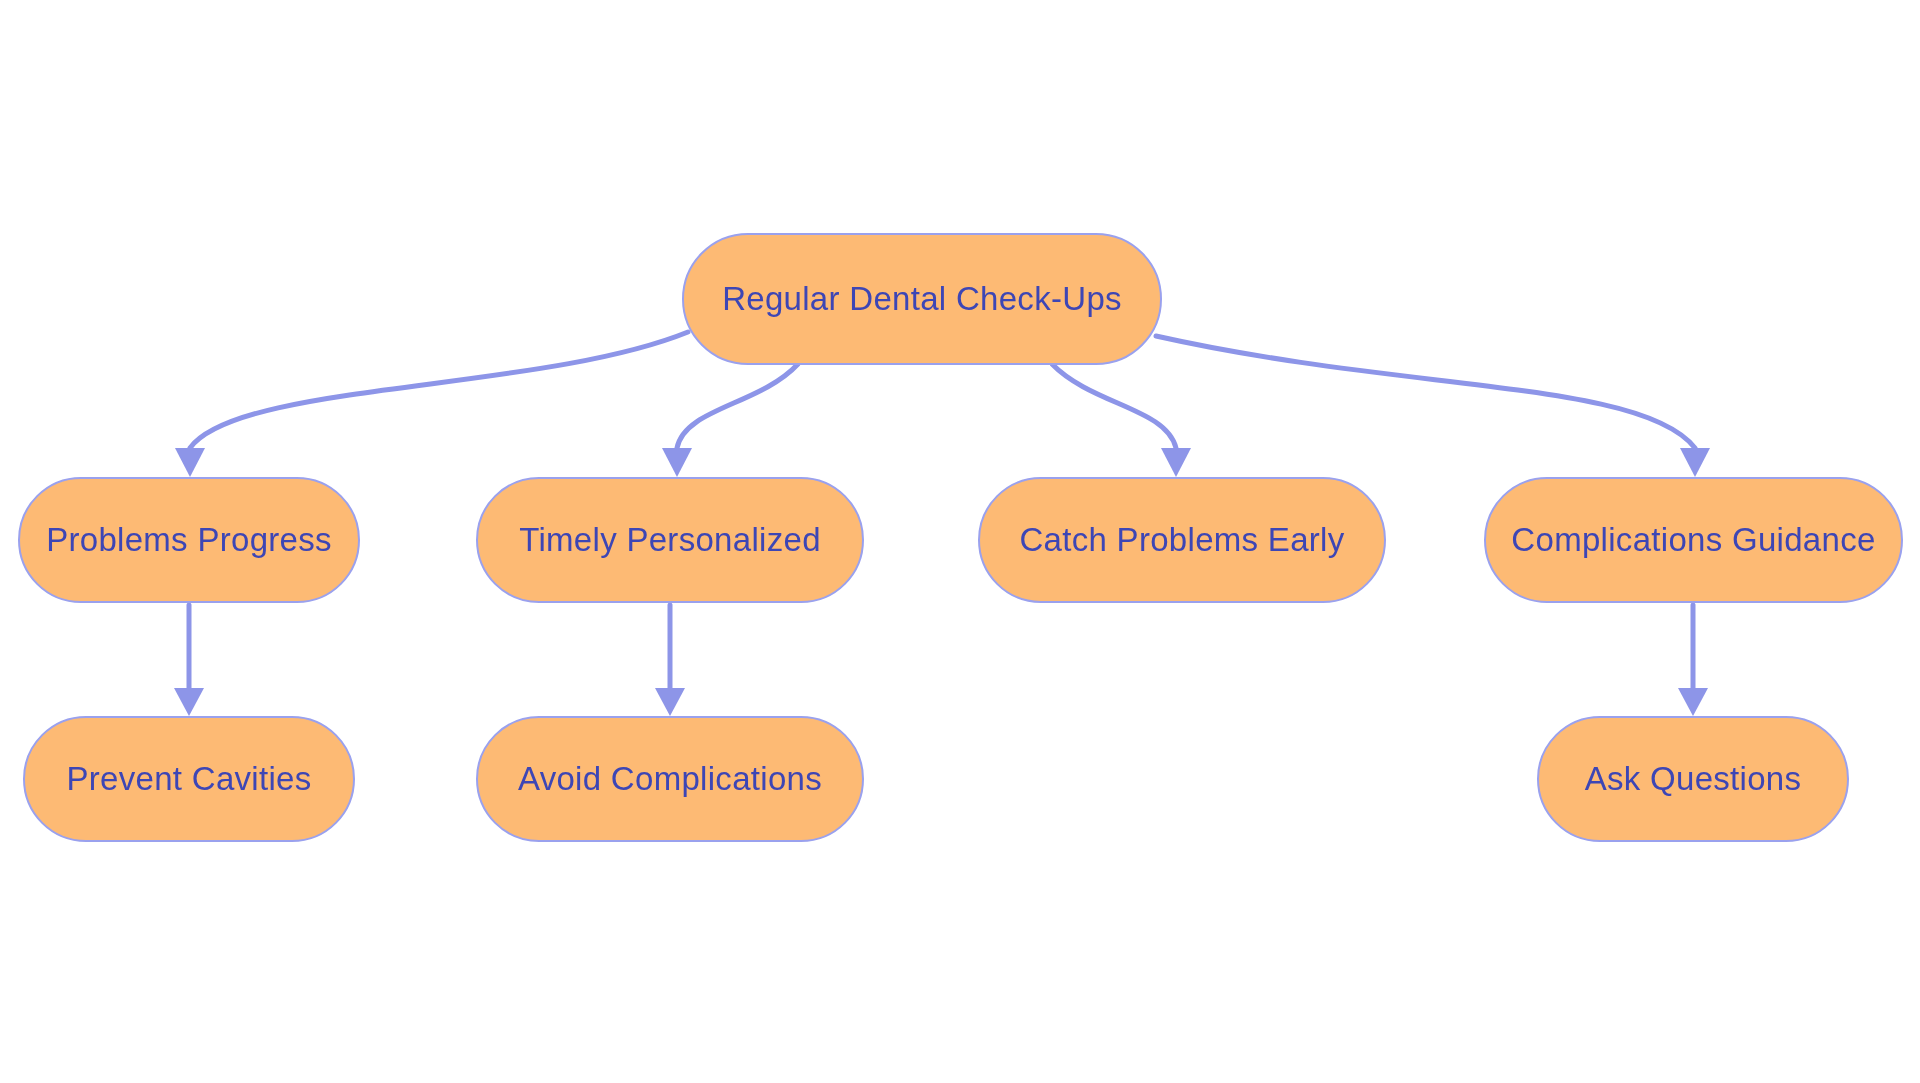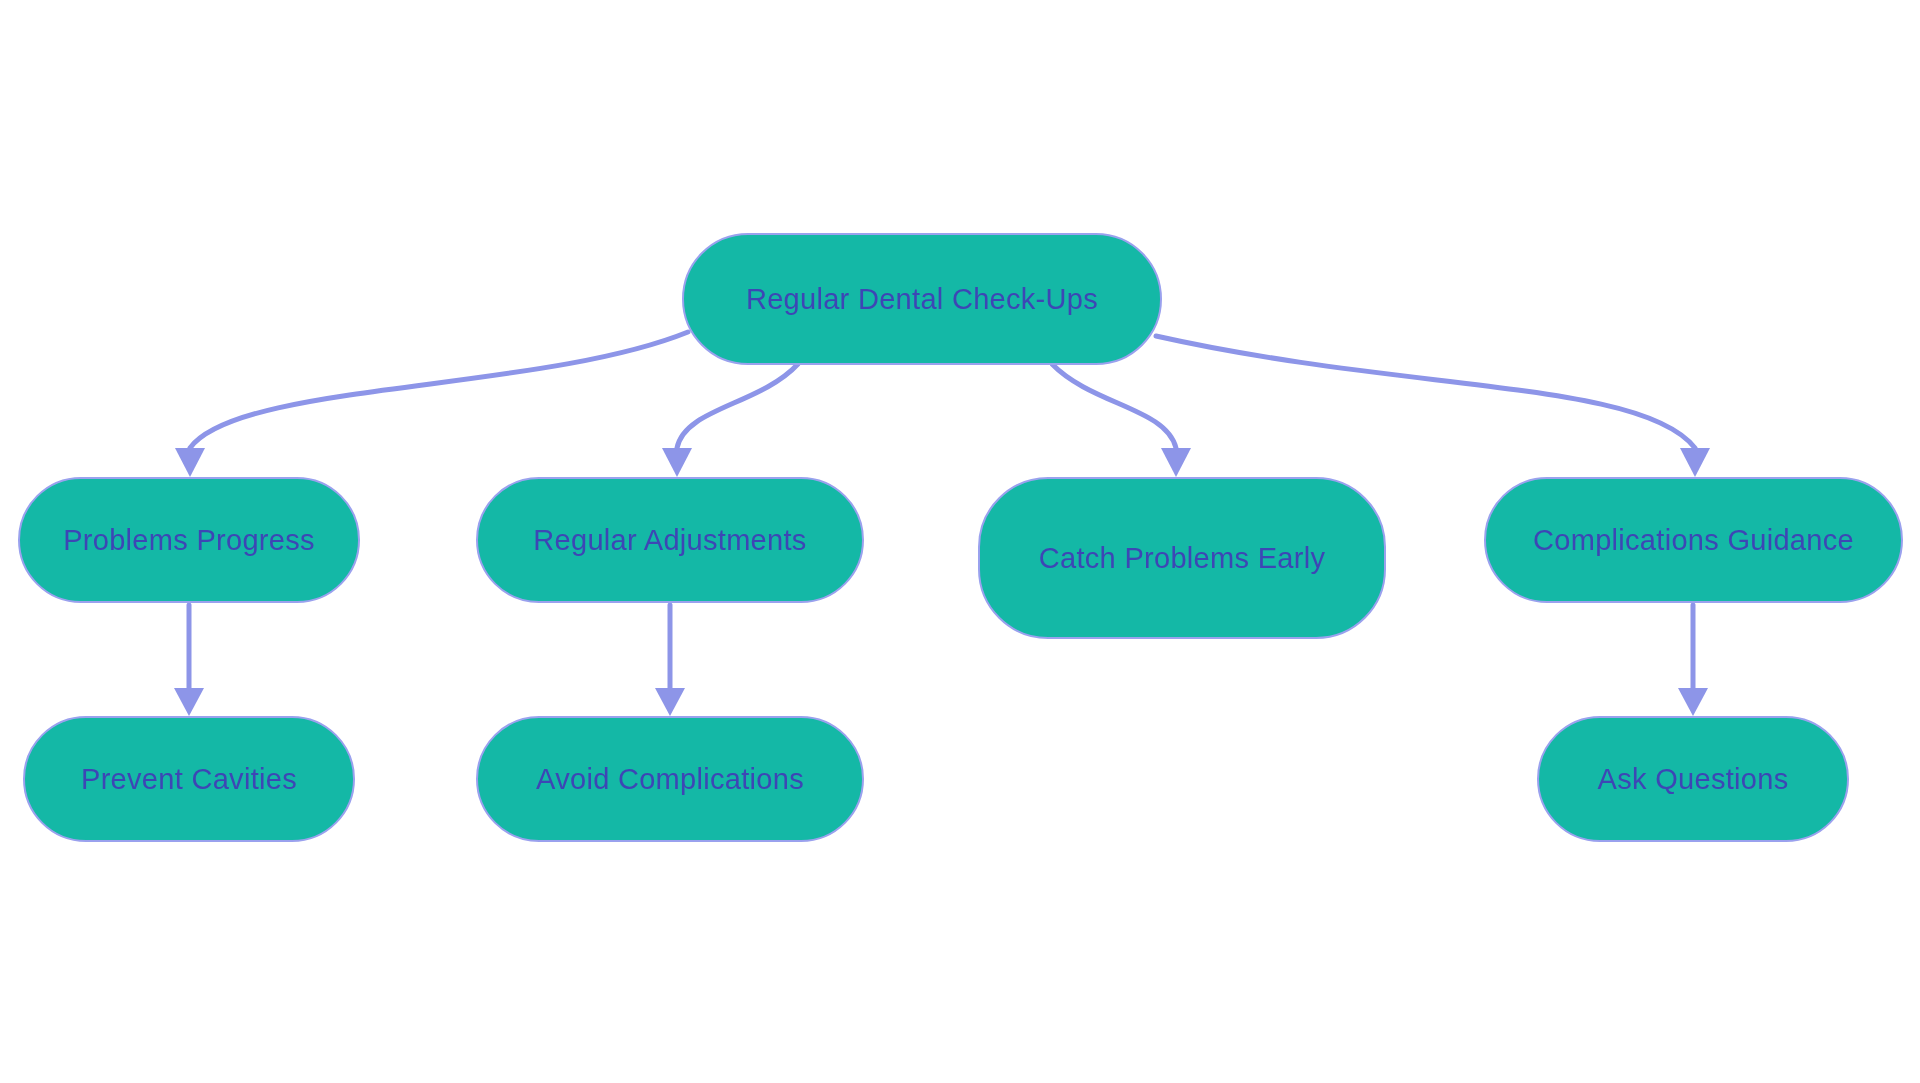--- a/index.html
+++ b/index.html
@@ -29,36 +29,36 @@
     stroke-width: 5;
     stroke-linecap: round;
   }
   .edges polygon {
     fill: #8d95e8;
     stroke: none;
   }
   .node {
     position: absolute;
     box-sizing: border-box;
-    background: #14b8a6;
+    background: #fdba74;
     border: 2.5px solid #9aa1ee;
     border-radius: 70px;
     display: flex;
     align-items: center;
     justify-content: center;
     color: #3d46b5;
-    font-size: 29px;
+    font-size: 33px;
     letter-spacing: 0.3px;
     white-space: nowrap;
     text-align: center;
   }
   #node-root         { left: 682px;  top: 233px; width: 480px; height: 132px; }
   #node-monitor      { left: 18px;   top: 477px; width: 342px; height: 126px; }
   #node-timely       { left: 476px;  top: 477px; width: 388px; height: 126px; }
-  #node-catch        { left: 978px;  top: 477px; width: 408px; height: 162px; }
+  #node-catch        { left: 978px;  top: 477px; width: 408px; height: 126px; }
   #node-personalized { left: 1484px; top: 477px; width: 419px; height: 126px; }
   #node-prevent      { left: 23px;   top: 716px; width: 332px; height: 126px; }
   #node-avoid        { left: 476px;  top: 716px; width: 388px; height: 126px; }
   #node-ask          { left: 1537px; top: 716px; width: 312px; height: 126px; justify-content: center; }
 </style>
 </head>
 <body>
 
 <div class="canvas">
 
@@ -95,21 +95,21 @@
 
   <div class="node" id="node-root">
     <span>Regular Dental Check-Ups</span>
   </div>
 
   <div class="node" id="node-monitor">
     <span>Problems Progress</span>
   </div>
 
   <div class="node" id="node-timely">
-    <span>Regular Adjustments</span>
+    <span>Timely Personalized</span>
   </div>
 
   <div class="node" id="node-catch">
     <span>Catch Problems Early</span>
   </div>
 
   <div class="node" id="node-personalized">
     <span>Complications Guidance</span>
   </div>
 

